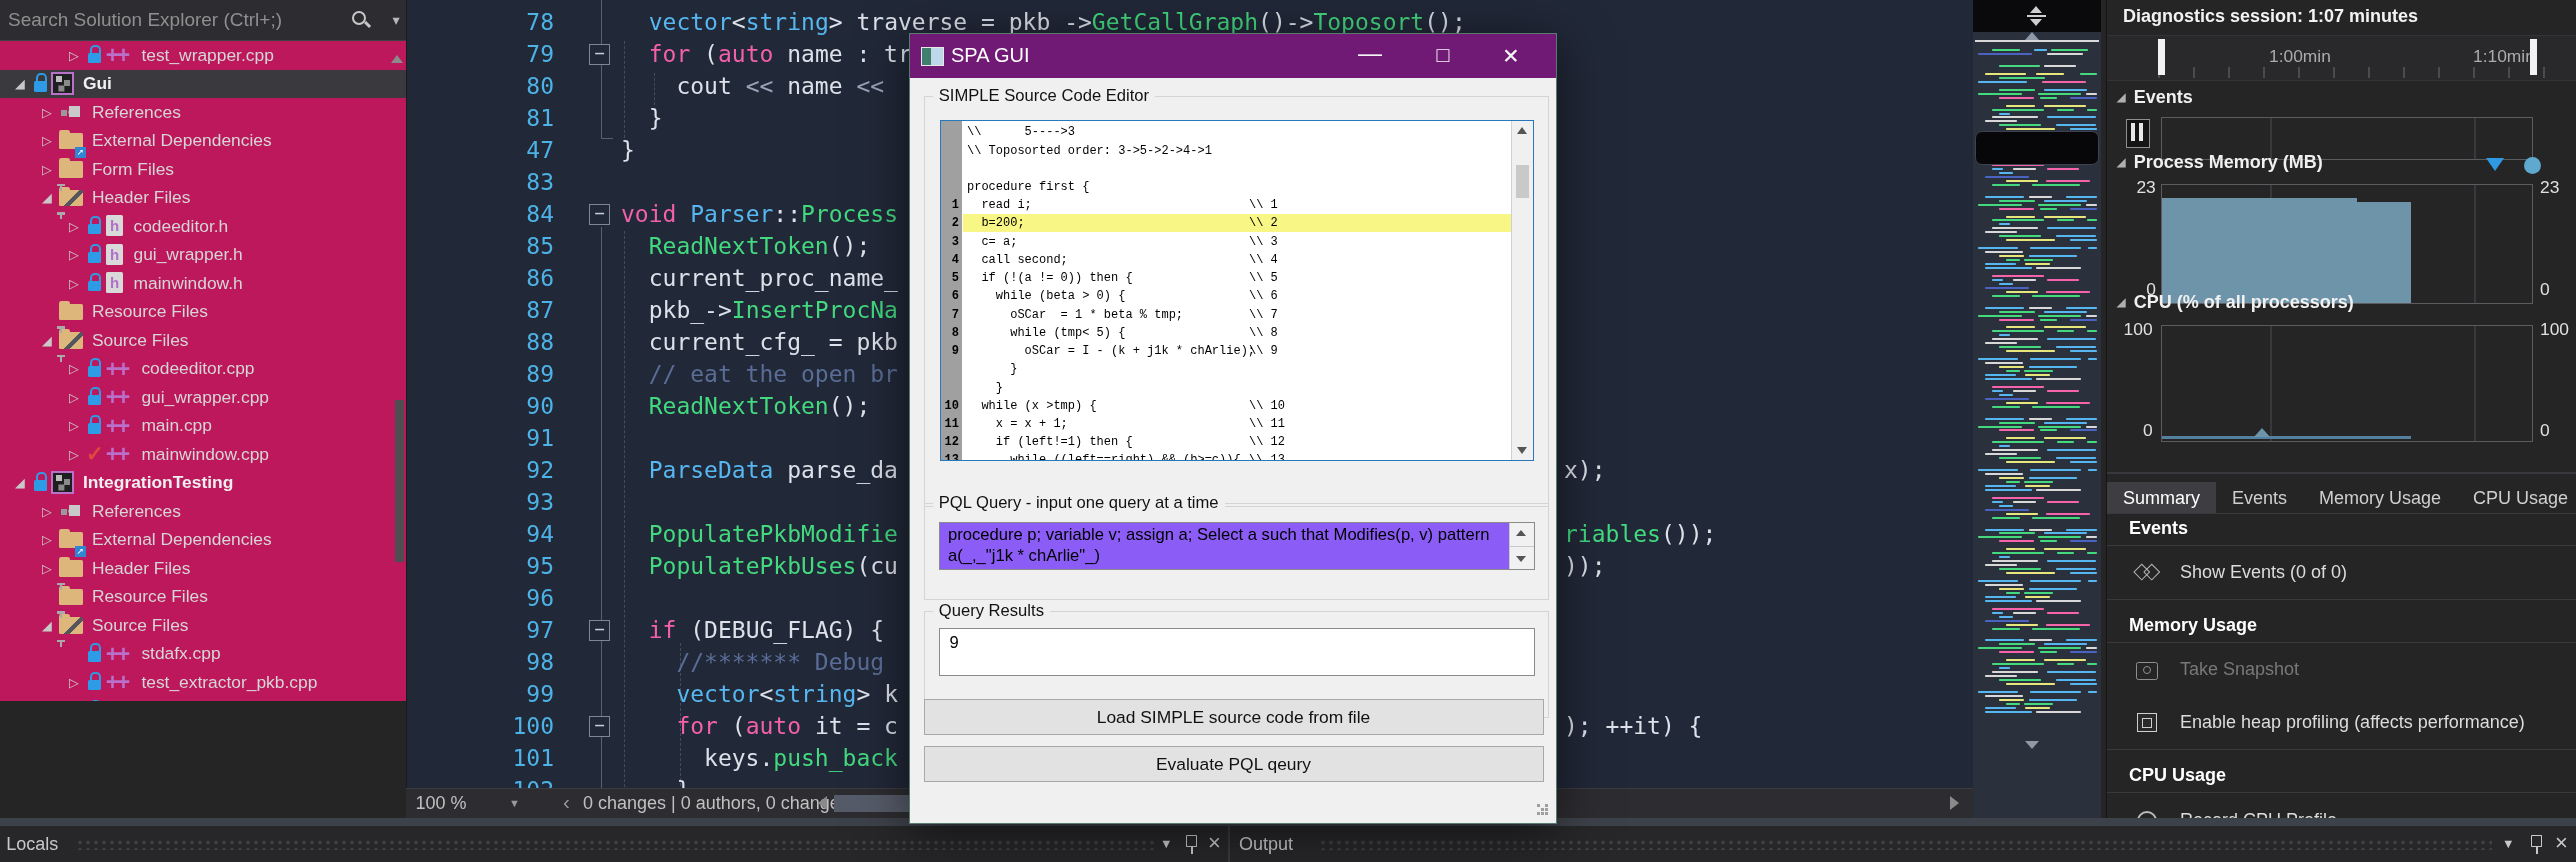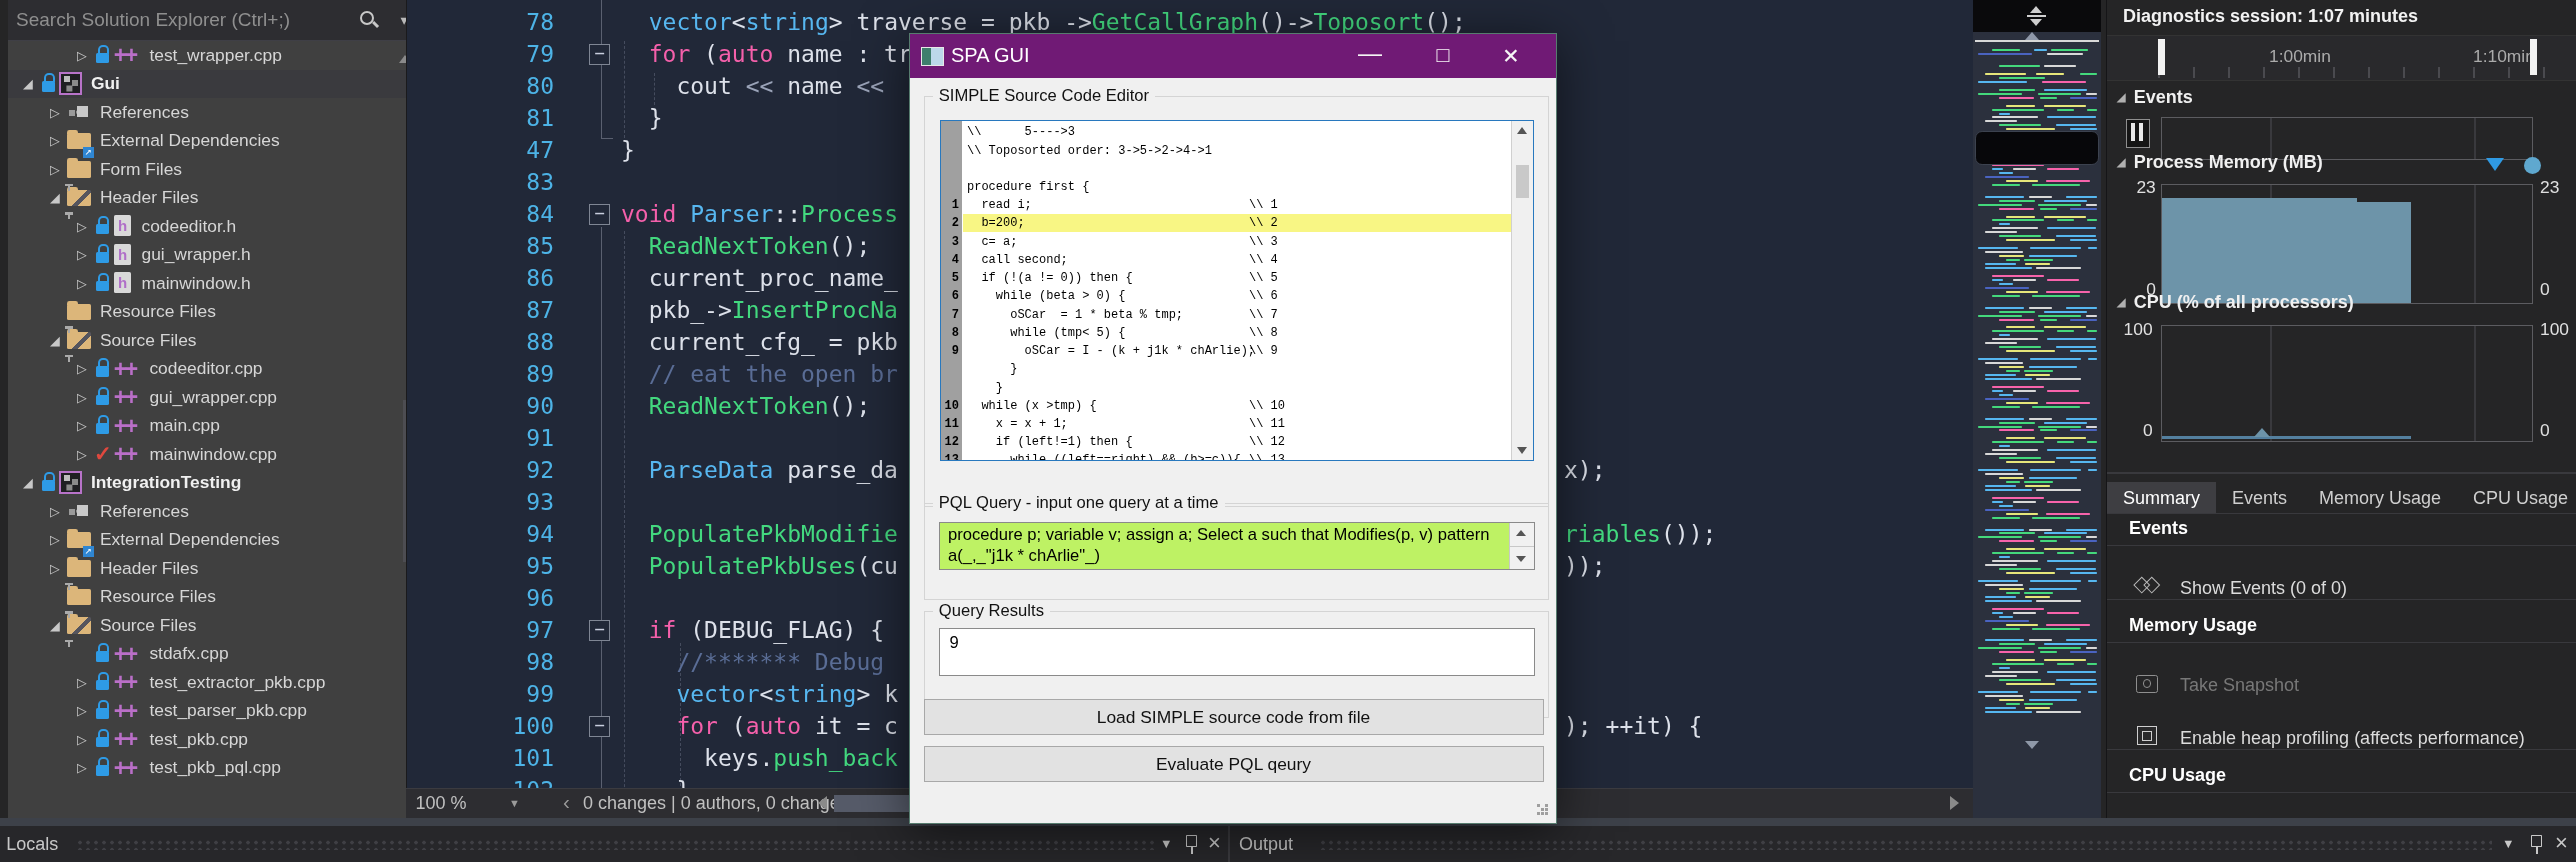--- a/index.html
+++ b/index.html
@@ -1,18 +1,18 @@
 <!DOCTYPE html>
 <html style="font-size:12.7px"><head>
 <meta charset="utf-8">
 <style>
   html,body{margin:0;padding:0;width:2576px;height:863px;overflow:hidden;background:#252526;
     font-family:"Liberation Sans",sans-serif;-webkit-font-smoothing:antialiased}
   
-  #explorer{position:absolute;left:8px;top:0;width:406px;height:818px;background:#404040;overflow:hidden}
+  #explorer{position:absolute;left:0;top:0;width:406px;height:701px;background:#be185d;overflow:hidden}
   #searchbar{position:absolute;left:0;top:0;width:406px;height:40px;background:#2d2d31;border-bottom:1.6px solid #3f3f46}
   #searchbar .ph{position:absolute;left:8px;top:0;line-height:40px;font-size:19px;color:#8f8f8f;white-space:nowrap}
   .search-ic{position:absolute;right:35px;top:9.5px;width:20.6px;height:20.6px}
   .search-ic::before{content:"";position:absolute;left:1.6px;top:1.6px;width:10.3px;height:10.3px;border:2.4px solid #c8c8c8;border-radius:50%}
   .search-ic::after{content:"";position:absolute;left:13.5px;top:13.5px;width:7.1px;height:3.2px;background:#c8c8c8;transform:rotate(45deg)}
   #searchbar .chev{position:absolute;right:6.3px;top:0;line-height:40px;color:#b8b8b8;font-size:14.3px}
   #tree{position:absolute;left:0;top:41px;right:0;bottom:0}
   .trow{height:28.5px;display:flex;align-items:center;font-size:17.4px;color:#d6d6d6;white-space:nowrap}
   .trow.sel{background:#3a3a3e}
   .trow .arrow{width:24px;flex:none;text-align:center;font-size:12.7px;color:#c8c8c8}
@@ -91,21 +91,21 @@
   #dlg-gutter{position:absolute;left:0;top:0;bottom:0;width:21.4px;background:#a0a0a0}
   .drow{position:absolute;left:0;right:22px;height:18px;line-height:18px;font-family:"Liberation Mono",monospace;font-size:12px;color:#000}
   .drow.hl{background:linear-gradient(90deg,transparent 0 22px,#f8f684 22px)}
   .dn{position:absolute;left:0;width:18px;text-align:right;font-weight:700}
   .dcode{position:absolute;left:26px;white-space:pre}
   .dcm{position:absolute;left:308px;white-space:pre}
   #dlg-vsb{position:absolute;right:0;top:0;bottom:0;width:20.6px;background:#f0f0f0;border-left:0.8px solid #d0d0d0}
   #dlg-vsb .up{position:absolute;left:4.8px;top:6.3px;border:5.5px solid transparent;border-bottom:7.1px solid #555;border-top:none}
   #dlg-vsb .dn2{position:absolute;left:4.8px;bottom:6.3px;border:5.5px solid transparent;border-top:7.1px solid #555;border-bottom:none}
   #dlg-vsb .th{position:absolute;left:3.2px;top:44px;width:13.5px;height:33px;background:#c9c9c9}
-  #pql-combo{position:absolute;left:29px;top:488px;width:596px;height:48px;background:#bef264;border:0.8px solid #8a8a8a;box-sizing:border-box}
+  #pql-combo{position:absolute;left:29px;top:488px;width:596px;height:48px;background:#8b5cf6;border:0.8px solid #8a8a8a;box-sizing:border-box}
   #pql-combo .l1{position:absolute;left:8px;top:2.4px;font-size:16.6px;line-height:20.6px;white-space:nowrap}
   #pql-combo .l2{position:absolute;left:8px;top:23px;font-size:16.6px;line-height:20.6px;white-space:nowrap}
   #pql-sp{position:absolute;right:0;top:0;bottom:0;width:24px;border-left:0.8px solid #c8c8c8;background:#f1f1f1}
   #pql-sp .a1{position:absolute;left:6.3px;top:7.1px;border:5.5px solid transparent;border-bottom:6.3px solid #555;border-top:none}
   #pql-sp .a2{position:absolute;left:6.3px;bottom:7.1px;border:5.5px solid transparent;border-top:6.3px solid #555;border-bottom:none}
   #pql-sp .mid{position:absolute;left:0;right:0;top:50%;height:0.8px;background:#c8c8c8}
   #qres{position:absolute;left:29px;top:594px;width:596px;height:48px;background:#fff;border:0.8px solid #8a8a8a;box-sizing:border-box}
   #qres .v{position:absolute;left:9.5px;top:4px;font-size:16.6px}
   .dbtn{position:absolute;left:13.5px;width:620px;height:36px;background:#e2e2e2;border:0.8px solid #a8a8a8;box-sizing:border-box;
     text-align:center;line-height:35px;font-size:17.4px;color:#111}
@@ -135,21 +135,21 @@
   #cpuline{position:absolute;left:0;bottom:1.6px;width:249px;height:3.2px;background:#54809f}
   #cpubump{position:absolute;left:92px;bottom:4px;width:0;height:0;border-left:8px solid transparent;border-right:8px solid transparent;border-bottom:9.5px solid #6d94a9}
   #diag-div{position:absolute;left:0;right:0;top:472px;height:1.6px;background:#39393d}
   #diag-tabs{position:absolute;left:0;right:0;top:482px;height:32px;display:flex;font-size:18px;color:#cfcfcf}
   #diag-tabs .tab{padding:0 16px;line-height:32px;white-space:nowrap}
   #diag-tabs .tab.active{background:#3e3e42;color:#fff}
   #diag-list{position:absolute;left:0;right:0;top:513px;bottom:0;overflow:hidden;border-top:1.6px solid #39393d}
   .dr{position:absolute;left:0;right:0;box-sizing:border-box}
   .dr.sep{border-bottom:1.6px solid #39393d}
   .dr-h{display:flex;align-items:flex-end;padding:0 0 6.3px 22px;font-size:18px;font-weight:700;color:#fff}
-  .dr-i{display:flex;align-items:flex-end;padding-left:27px;font-size:18px;color:#dcdcdc}
+  .dr-i{display:flex;align-items:center;padding-left:27px;font-size:18px;color:#dcdcdc}
   .dr-i .lbl{margin-left:19px;white-space:nowrap}
   .dr-i.dis{color:#787878}
   .dic{position:relative;display:inline-block;width:27px;height:27px;flex:none}
   .dic-events-diamond::before{content:"";position:absolute;left:2.4px;top:7.1px;width:9.5px;height:9.5px;border:1.6px solid #b8b8b8;transform:rotate(45deg)}
   .dic-events-diamond::after{content:"";position:absolute;left:12px;top:7.1px;width:9.5px;height:9.5px;border:1.6px solid #b8b8b8;transform:rotate(45deg)}
   .dic-camera::before{content:"";position:absolute;left:1.6px;top:6.3px;width:20.6px;height:16px;border:1.6px solid #8f8f8f;border-radius:2.4px}
   .dic-camera::after{content:"";position:absolute;left:8.7px;top:10.3px;width:6.3px;height:6.3px;border:1.6px solid #8f8f8f;border-radius:50%}
   .dic-chip::before{content:"";position:absolute;left:3.2px;top:4px;width:17.4px;height:17.4px;border:1.6px solid #cfcfcf;background:#2a2a2b}
   .dic-chip::after{content:"";position:absolute;left:8px;top:8.7px;width:8px;height:8px;border:1.6px solid #cfcfcf}
   .dic-record::before{content:"";position:absolute;left:3.2px;top:4px;width:16px;height:16px;border:2.4px solid #bcbcbc;border-radius:50%}

